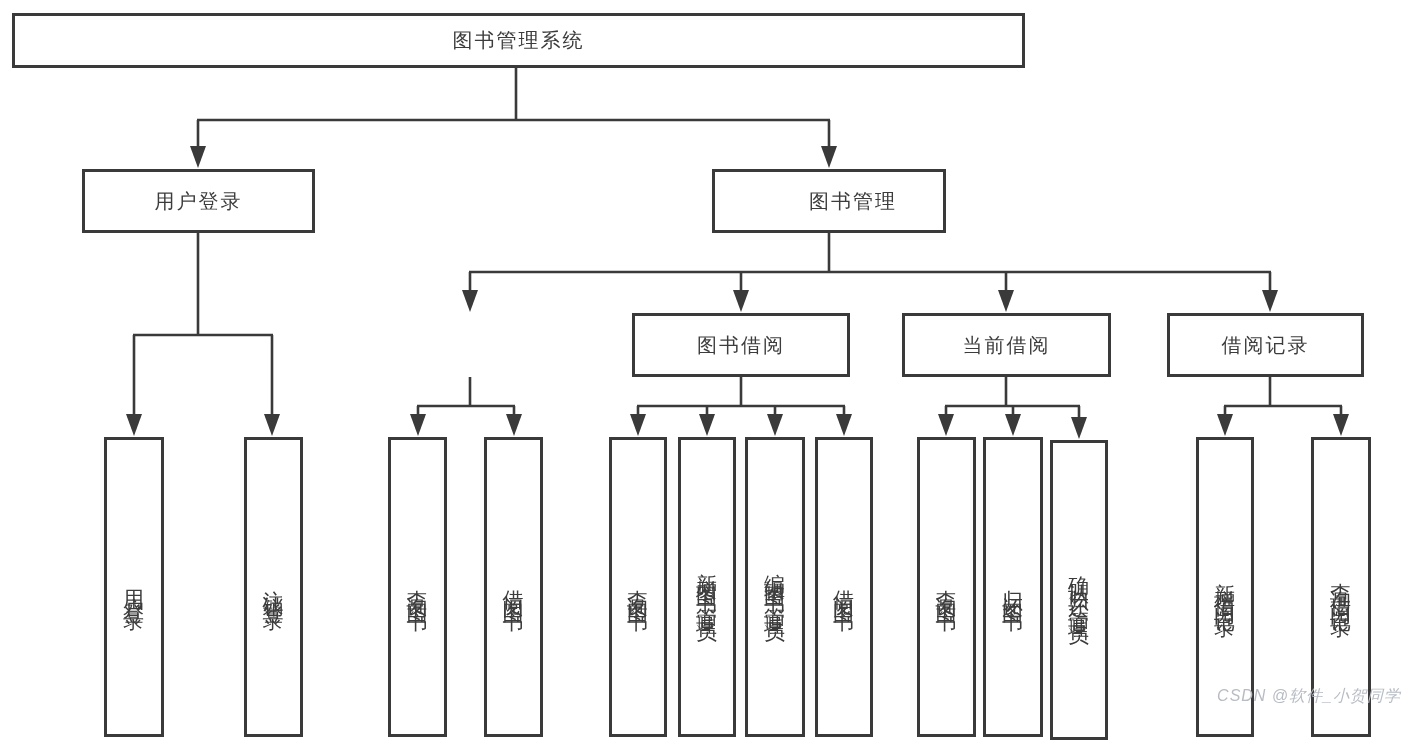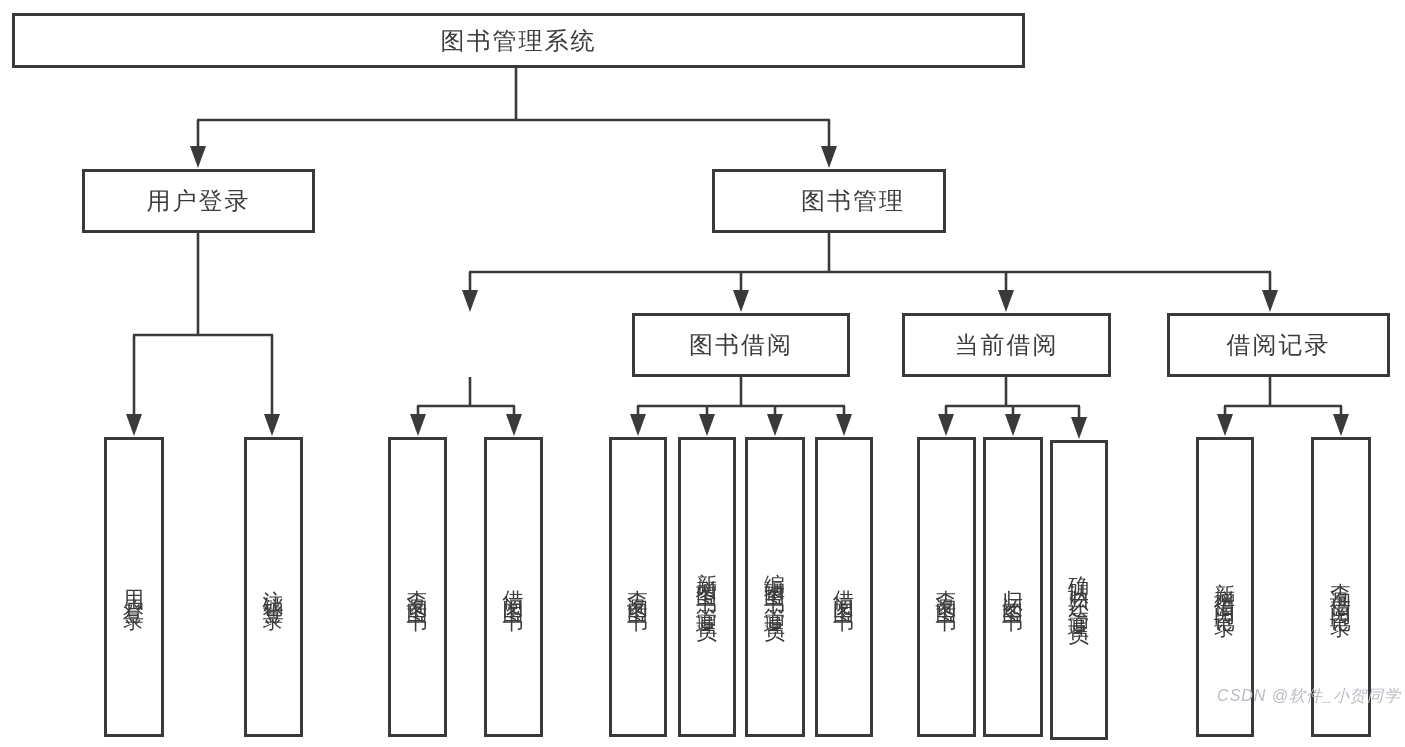--- a/index.html
+++ b/index.html
@@ -42,21 +42,21 @@
     position: absolute;
     box-sizing: border-box;
     background: #ffffff;
     border: 3px solid var(--line);
     display: flex;
     align-items: center;
     justify-content: center;
     color: var(--text);
   }
   .node.h .label {
-    font-size: 24px;
+    font-size: 20px;
     letter-spacing: 2px;
     white-space: nowrap;
   }
   .node.leaf .label {
     writing-mode: vertical-rl;
     text-orientation: mixed;
     font-size: 21px;
     letter-spacing: 7px;
     line-height: 1;
     white-space: nowrap;
@@ -162,21 +162,21 @@
   <div class="node h" style="left:712px;top:169px;width:234px;height:64px;padding-left:48px;">
     <span class="label">图书管理</span>
   </div>
 
   <div class="node h" style="left:632px;top:313px;width:218px;height:64px;">
     <span class="label">图书借阅</span>
   </div>
   <div class="node h" style="left:902px;top:313px;width:209px;height:64px;">
     <span class="label">当前借阅</span>
   </div>
-  <div class="node h" style="left:1167px;top:313px;width:223px;height:64px;">
+  <div class="node h" style="left:1167px;top:313px;width:197px;height:64px;">
     <span class="label">借阅记录</span>
   </div>
 
   <div class="node leaf" style="left:104px;top:437px;width:60px;height:300px;">
     <span class="label">用户登录</span>
   </div>
   <div class="node leaf" style="left:244px;top:437px;width:59px;height:300px;">
     <span class="label">注销登录</span>
   </div>
 

